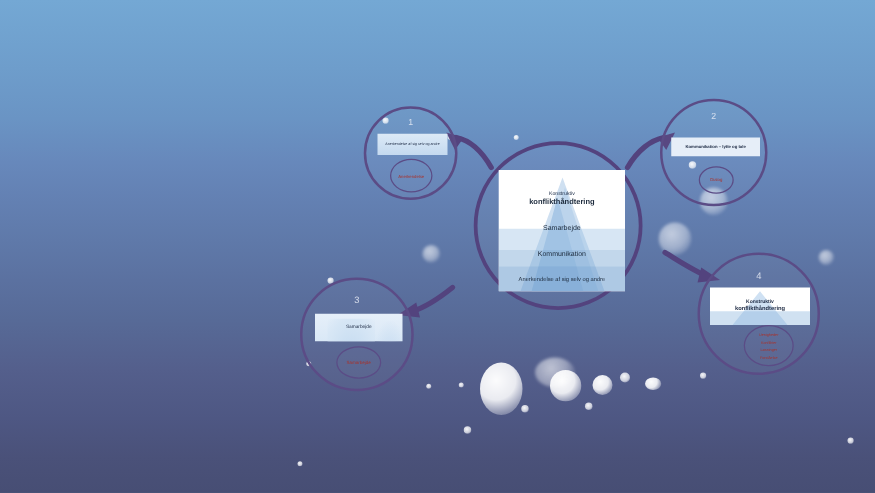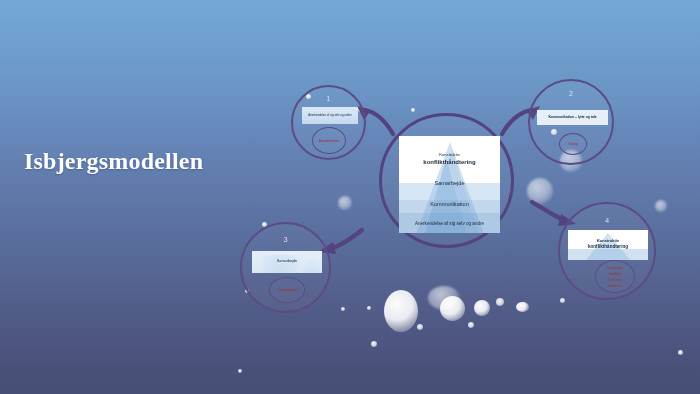--- a/index.html
+++ b/index.html
@@ -160,21 +160,20 @@
   <div class="bokeh tiny" style="left:358px; top:107px; width:5px; height:5px;"></div>
   <div class="bokeh tiny" style="left:306px; top:94px; width:5px; height:5px;"></div>
   <div class="bokeh tiny" style="left:411px; top:108px; width:4px; height:4px;"></div>
   <div class="bokeh tiny" style="left:262px; top:222px; width:5px; height:5px;"></div>
   <div class="bokeh tiny" style="left:245px; top:289px; width:4px; height:4px;"></div>
   <div class="bokeh soft" style="left:338px; top:196px; width:14px; height:14px;"></div>
   <div class="bokeh soft" style="left:655px; top:200px; width:12px; height:12px;"></div>
   <div class="bokeh tiny" style="left:678px; top:350px; width:5px; height:5px;"></div>
   <div class="bokeh tiny" style="left:238px; top:369px; width:4px; height:4px;"></div>
 
-  <div id="title">Isbjergsmodellen</div>
 
   <svg class="arrow" style="left:355px; top:104px; width:40px; height:34px;" viewBox="0 0 40 34">
     <path d="M38 30 C30 16 20 8 10 6" stroke="#53437e" stroke-width="4.2" fill="none" stroke-linecap="round"></path>
     <path d="M2 2 L16 6 L9 16 Z" fill="#53437e"></path>
   </svg>
 
   <svg class="arrow" style="left:500px; top:104px; width:42px; height:34px;" viewBox="0 0 42 34">
     <path d="M2 30 C10 16 21 8 31 6" stroke="#53437e" stroke-width="4.2" fill="none" stroke-linecap="round"></path>
     <path d="M40 2 L26 6 L33 16 Z" fill="#53437e"></path>
   </svg>

